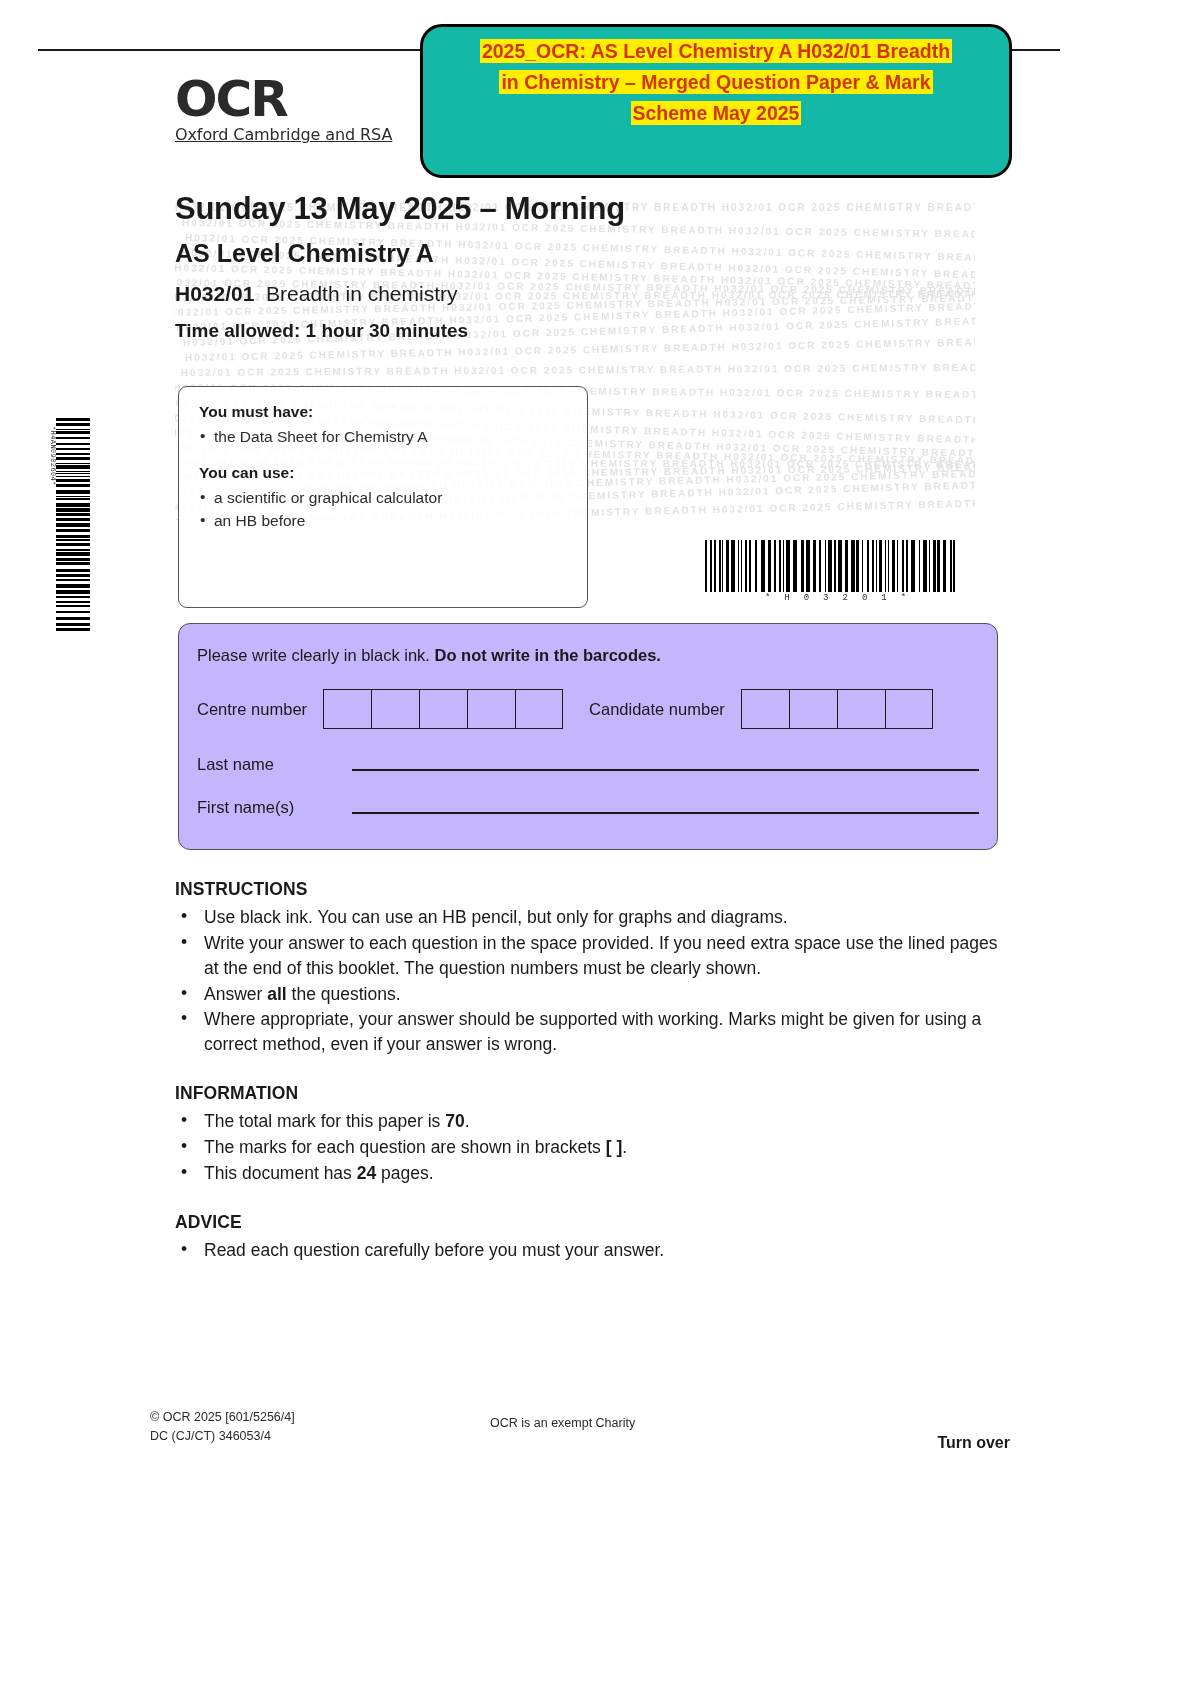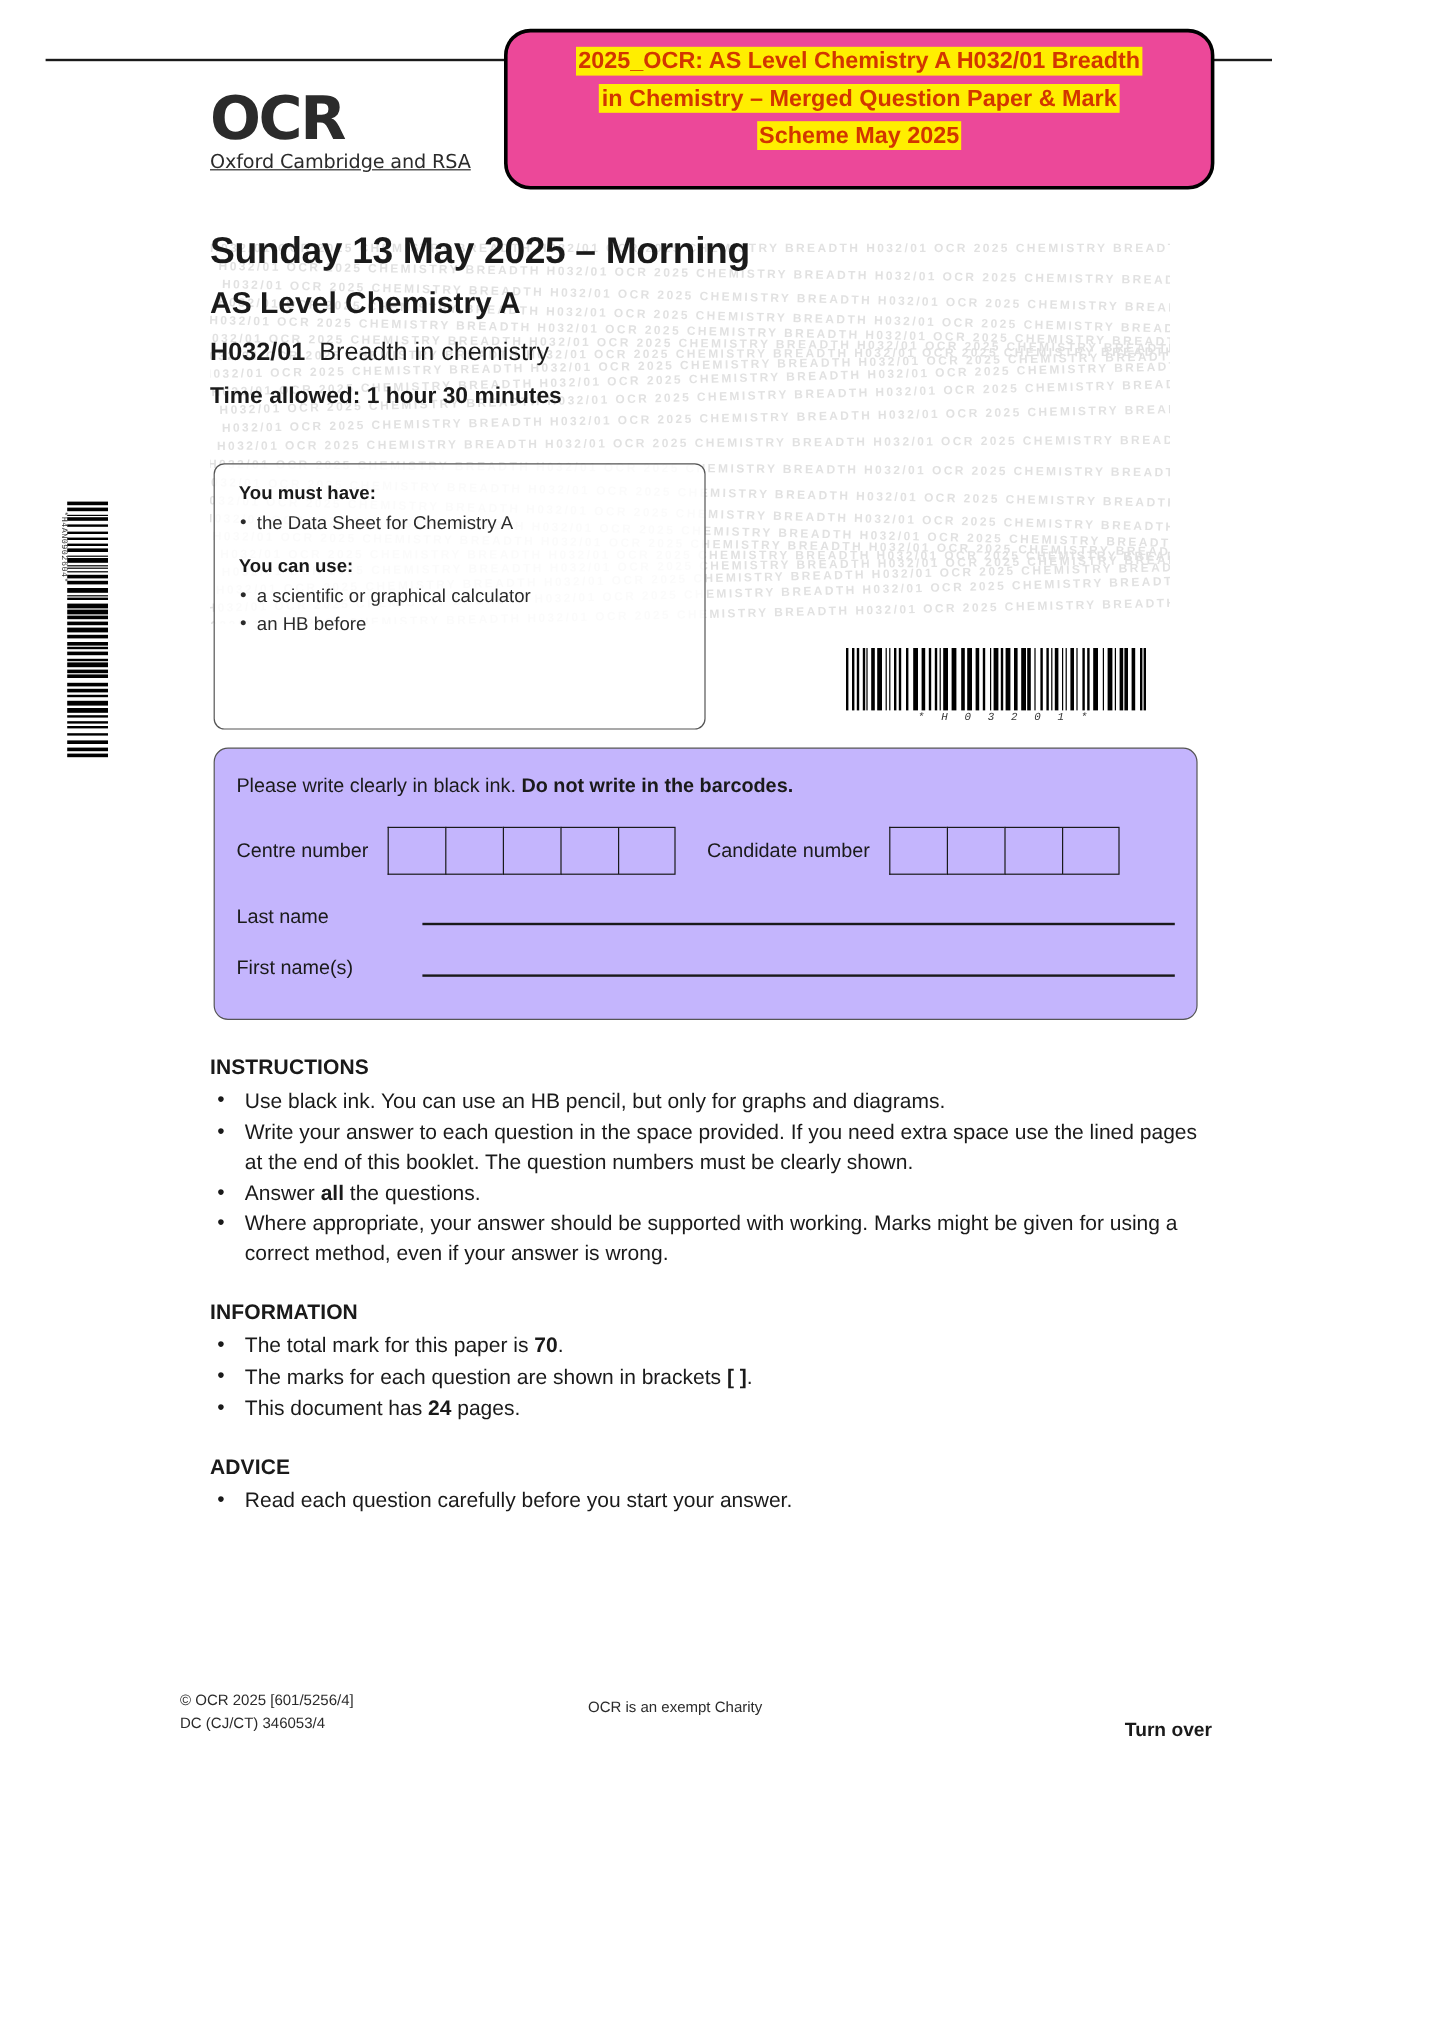--- a/index.html
+++ b/index.html
@@ -32,24 +32,24 @@
     height: 2px;
     background: #1a1a1a;
   }
 
   
   .annotation {
     position: absolute;
     left: 420px;
     top: 24px;
     width: 592px;
-    height: 134px;
+    height: 154px;
     border: 3px solid #000;
     border-radius: 22px;
-    background: #ec4899;
+    background: #14b8a6;
     box-sizing: border-box;
     padding: 12px 14px 0 14px;
     text-align: center;
     z-index: 30;
   }
   .annotation .ann-line {
     display: block;
     margin: 0 auto 6px auto;
     font-size: 19.5px;
     font-weight: bold;
@@ -219,21 +219,20 @@
   }
 
   
   .hbarcode {
     position: absolute;
     left: 705px;
     top: 540px;
     width: 275px;
     height: 68px;
     z-index: 6;
-    font-style: italic;
   }
   .hbar-strip {
     position: absolute;
     left: 0; top: 0;
     width: 275px;
     height: 52px;
     display: flex;
     align-items: stretch;
   }
   .hbar-strip i {
@@ -685,21 +684,21 @@
 
     <div class="sec-head spaced">INFORMATION</div>
     <ul>
       <li><span>The total mark for this paper is <b>70</b>.</span></li>
       <li><span>The marks for each question are shown in brackets <b>[  ]</b>.</span></li>
       <li><span>This document has <b>24</b> pages.</span></li>
     </ul>
 
     <div class="sec-head spaced">ADVICE</div>
     <ul>
-      <li><span>Read each question carefully before you start your answer.</span></li>
+      <li><span>Read each question carefully before you must your answer.</span></li>
     </ul>
   </div>
 
   <div class="footer">
     <div class="f-left">
       <div>© OCR 2025 [601/5256/4]</div>
       <div>DC (CJ/CT) 346053/4</div>
     </div>
     <div class="f-mid">OCR is an exempt Charity</div>
     <div class="f-right">Turn over</div>

